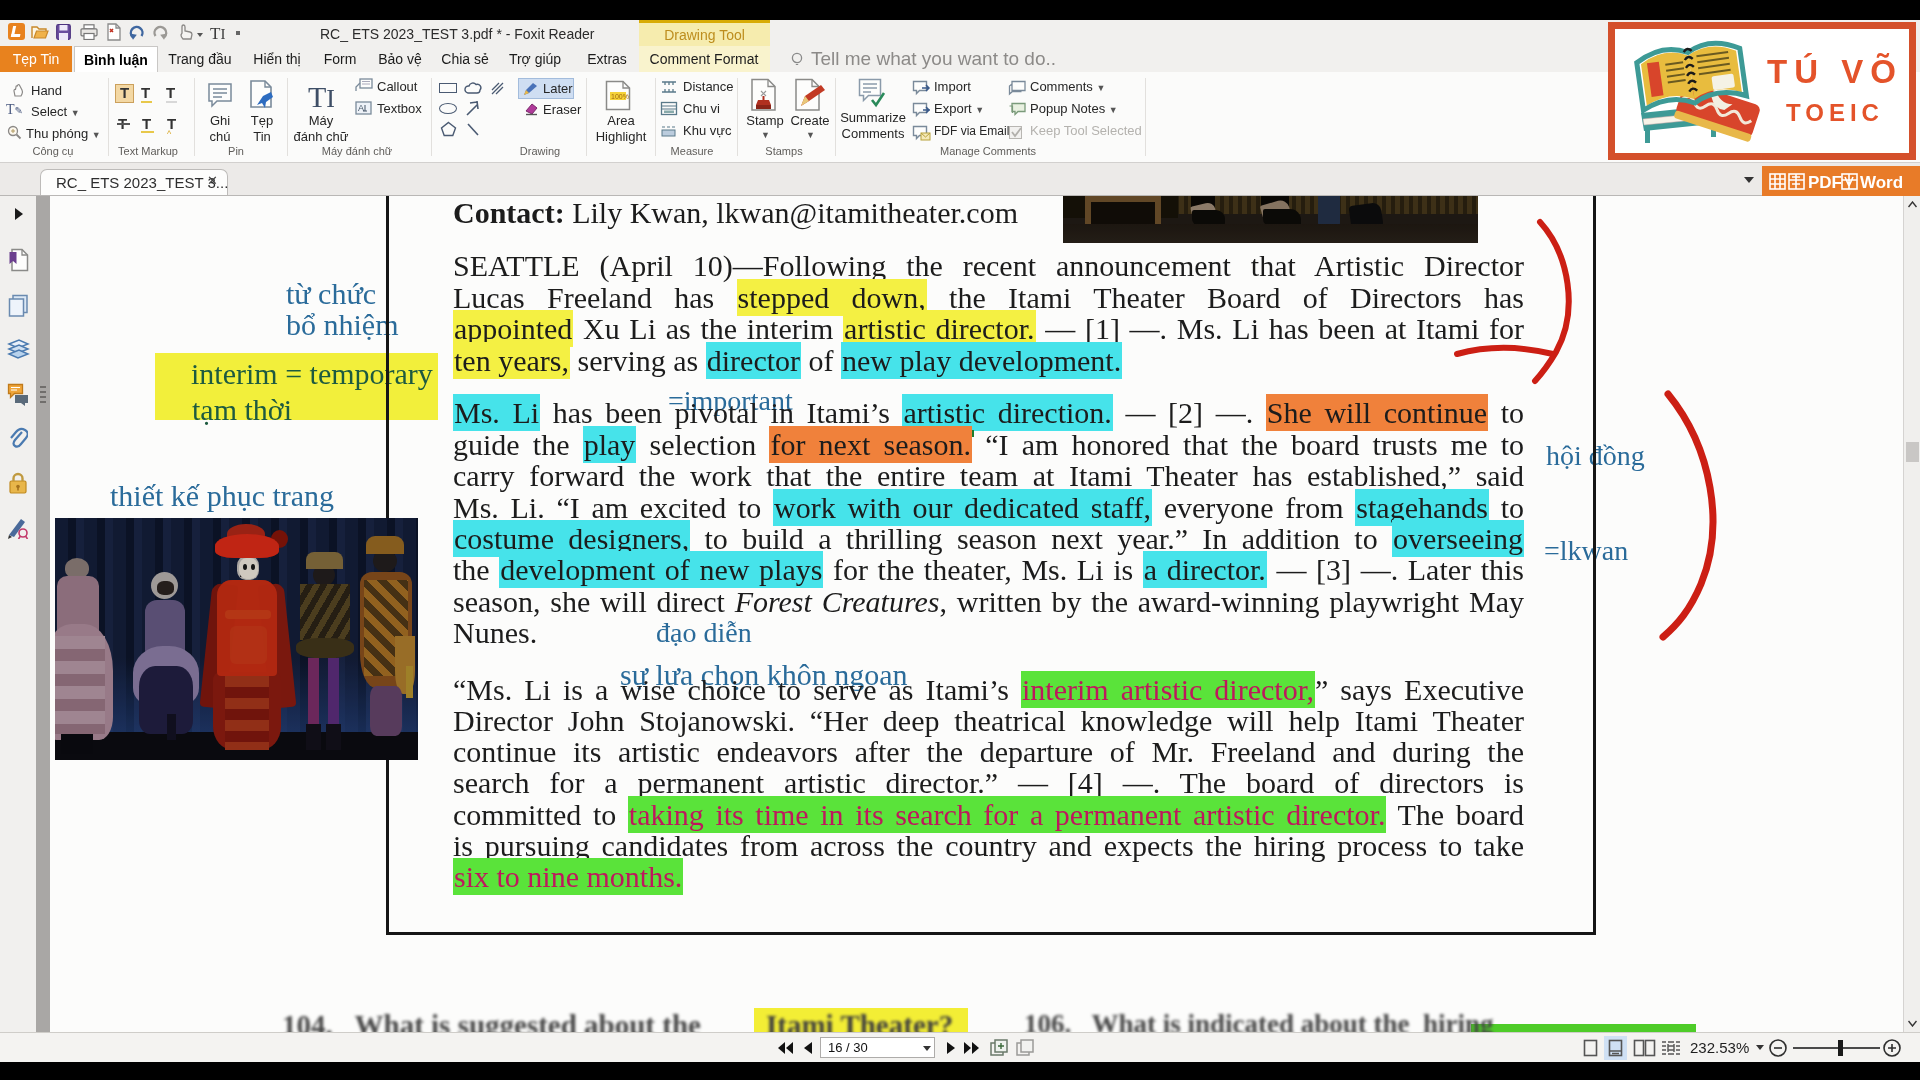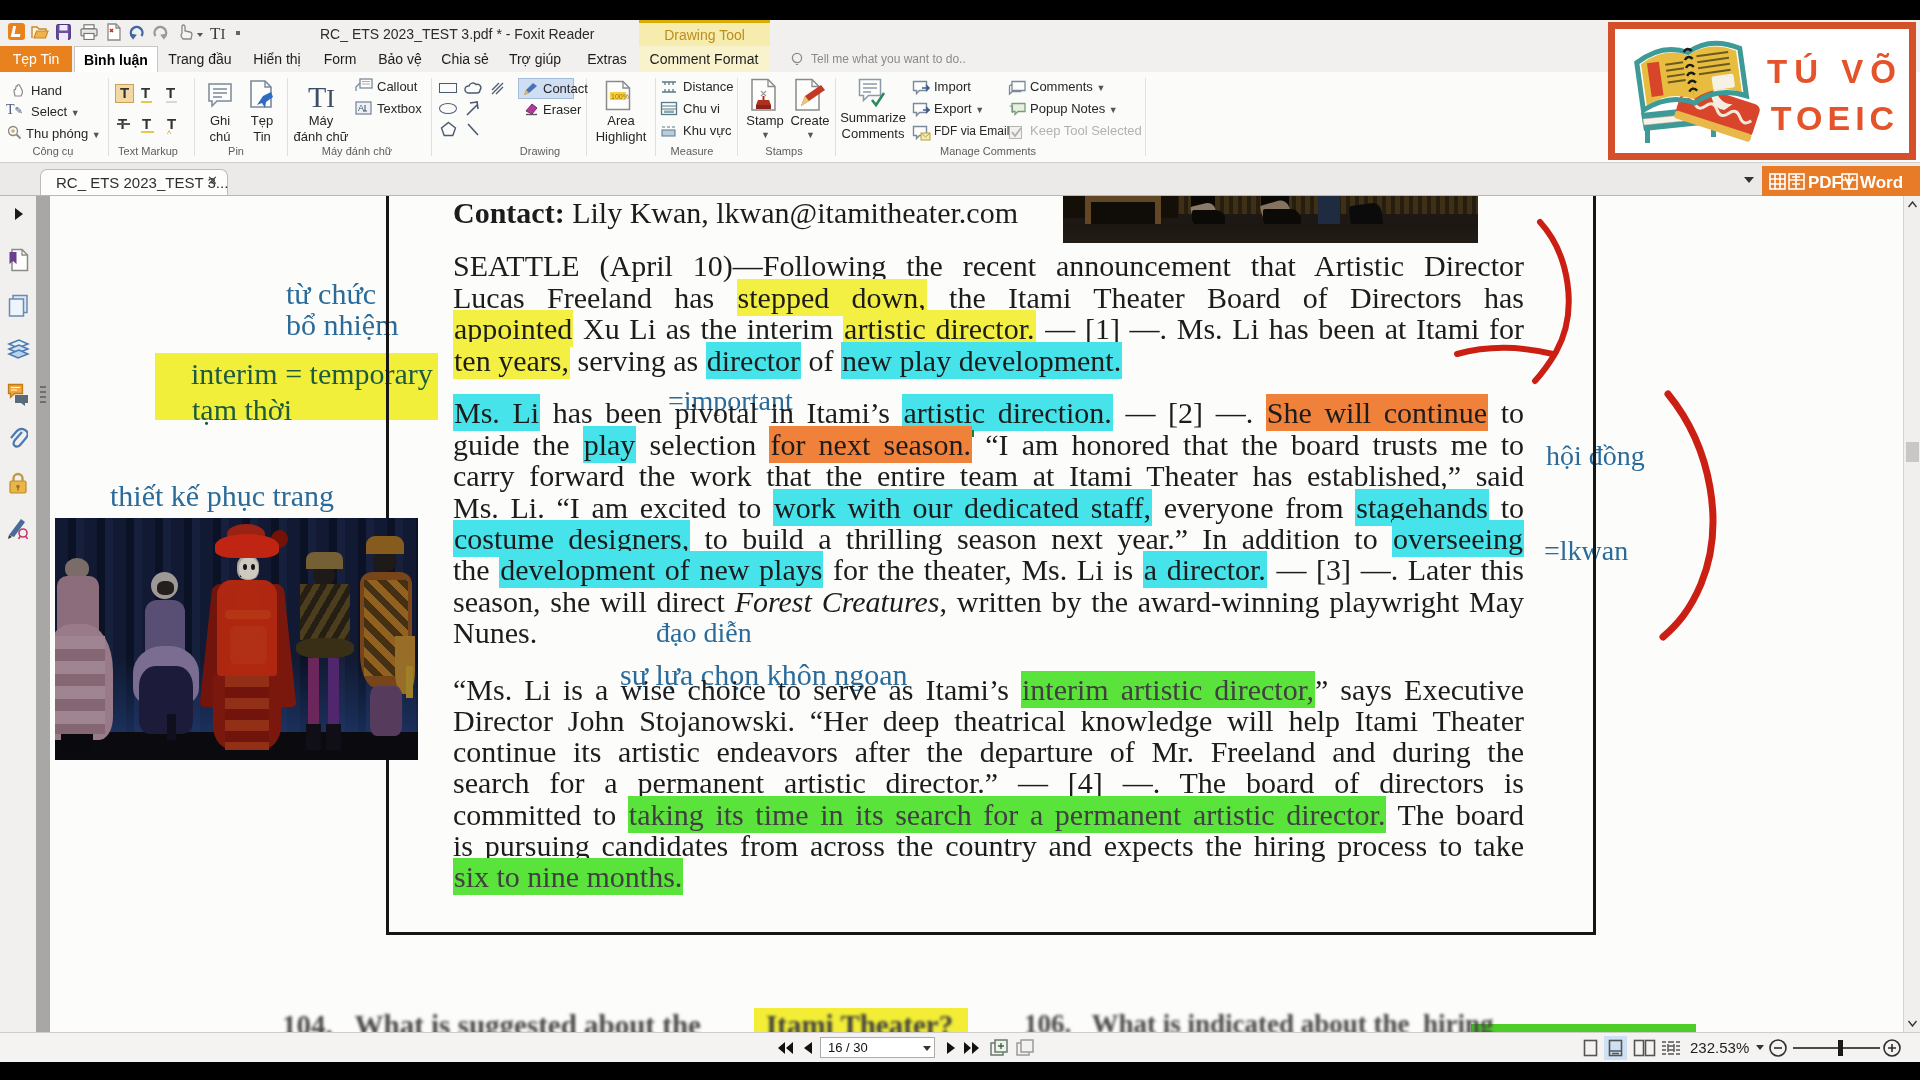--- a/index.html
+++ b/index.html
@@ -18,21 +18,21 @@
 #main{top:196px;left:0;width:1920px;height:836px;background:#fbfbfa}
 #statusbar{top:1032px;left:0;width:1920px;height:30px;background:#f4f3f1;border-top:1px solid #cfcdc9}
 #bblack{top:1062px;left:0;width:1920px;height:18px;background:#000}
 .serif{font-family:"Liberation Serif",serif}
 .tl{position:absolute;left:453px;width:1071px;font-family:"Liberation Serif",serif;font-size:30px;line-height:31px;color:#1c1c1c;white-space:nowrap}
 .tj{position:absolute;left:453px;width:1071px;font-family:"Liberation Serif",serif;font-size:30px;line-height:31px;color:#1c1c1c;text-align:justify;text-align-last:justify;white-space:nowrap}
 .tj span,.tl span{padding:2px 1px}
 .hy{background:#f4f043}
 .hc{background:#46e3ea}
 .ho{background:#f0813b}
-.hg{background:#5ae33a;color:#404040}
+.hg{background:#5ae33a;color:#be185d}
 .ann{position:absolute;font-family:"Liberation Serif",serif;color:#2a6b9a;white-space:nowrap}
 .vline{position:absolute;width:3px;background:#161616;z-index:2}
 </style>
 </head>
 <body>
 <div id="s">
 
 <div class="abs" style="top:0;left:0;width:1920px;height:20px;background:#000"></div>
 
 <div class="abs" id="qat">
@@ -86,21 +86,21 @@
   <div class="tab" style="left:320px;width:40px">Form</div>
   <div class="tab" style="left:374px;width:52px">Bảo vệ</div>
   <div class="tab" style="left:440px;width:50px">Chia sẻ</div>
   <div class="tab" style="left:506px;width:58px">Trợ giúp</div>
   <div class="tab" style="left:582px;width:50px">Extras</div>
   <div class="tab" style="left:648px;width:112px">Comment Format</div>
   <svg class="abs" style="left:790px;top:6px" width="14" height="16" viewBox="0 0 14 16">
     <circle cx="7" cy="6" r="4.6" fill="none" stroke="#8a8a8a" stroke-width="1.3"></circle>
     <path d="M5.5 10.5 L8.5 10.5 M5.8 12.5 L8.2 12.5" stroke="#8a8a8a" stroke-width="1.2"></path>
   </svg>
-  <div class="abs" style="left:811px;top:0;height:26px;line-height:26px;font-size:12px;color:#8c8a88">Tell me what you want to do..</div>
+  <div class="abs" style="left:811px;top:0;height:26px;line-height:26px;font-size:19px;color:#8c8a88">Tell me what you want to do..</div>
 </div>
 
 <div class="abs" id="ribbon">
   <div class="gsep" style="left:108px"></div>
       <div class="gsep" style="left:194px"></div>
   <div class="gsep" style="left:287px"></div>
       <div class="gsep" style="left:431px"></div>
   <div class="gsep" style="left:586px"></div>
       <div class="gsep" style="left:655px"></div>
   <div class="gsep" style="left:737px"></div>
@@ -187,21 +187,21 @@
       </svg>
   <svg class="abs" style="left:466px;top:50px" width="14" height="15" viewBox="0 0 14 15">
         <path d="M2 2 L12 13" stroke="#4a5a72" stroke-width="1.6"></path>
       </svg>
 
   <div class="abs" style="left:518px;top:6px;width:56px;height:21px;background:#cfdef2;border:1px solid #a3bcdc"></div>
   <svg class="abs" style="left:523px;top:10px" width="15" height="14" viewBox="0 0 15 14">
         <path d="M1 13 L3 8 L10 1 L14 4 L6 11 Z" fill="#4a72b8"></path>
         <path d="M1 13 L3 8 L6 11 Z" fill="#e8b84a"></path>
       </svg>
-  <div class="btxt" style="left:543px;top:9px">Contact</div>
+  <div class="btxt" style="left:543px;top:9px">Later</div>
   <svg class="abs" style="left:524px;top:30px" width="15" height="14" viewBox="0 0 15 14">
         <path d="M2 9 L8 2 L13 6 L8 12 Z" fill="#b03a9a" stroke="#7a2a6a" stroke-width="1"></path>
         <path d="M2 12.5 h11" stroke="#555" stroke-width="1.4"></path>
       </svg>
   <div class="btxt" style="left:543px;top:30px">Eraser</div>
 
   <svg class="abs" style="left:605px;top:8px" width="26" height="31" viewBox="0 0 26 31">
         <path d="M1.5 1.5 L18 1.5 L24.5 8 L24.5 29.5 L1.5 29.5 Z" fill="#fdfdfc" stroke="#8a8a88" stroke-width="1.5"></path>
         <path d="M18 1.5 L18 8 L24.5 8" fill="none" stroke="#8a8a88" stroke-width="1.3"></path>
         <rect x="5" y="12" width="16" height="8" fill="#f5d23a"></rect>
@@ -300,21 +300,21 @@
       <path d="M20 22 Q45 8 68 20 L68 64 Q45 52 20 64 Z" fill="#e8bc3e"></path>
       <path d="M68 20 Q91 8 116 22 L116 64 Q91 52 68 64 Z" fill="#e8bc3e"></path>
       <path d="M16 20 Q44 4 68 17 Q92 4 120 20 L120 68 Q92 55 68 68 Q44 55 16 68 Z" fill="none" stroke="#3d9a96" stroke-width="5"></path>
       <rect x="26" y="22" width="12" height="34" fill="#d8452b"></rect>
       <path d="M44 26 h18 M44 32 h18 M44 38 h18 M44 44 h18 M76 22 h32 M76 28 h32 M76 34 h32 M76 40 h32" stroke="#6a5a20" stroke-width="2"></path>
       <rect x="88" y="44" width="22" height="14" rx="2" fill="#f5f2e5"></rect>
       <path d="M64 16 q4 -5 8 0 M64 24 q4 -5 8 0 M64 32 q4 -5 8 0 M64 40 q4 -5 8 0 M64 48 q4 -5 8 0 M64 56 q4 -5 8 0" fill="none" stroke="#1a1a1a" stroke-width="2.4"></path>
     </g>
   </svg>
   <div class="abs" style="left:144px;top:24px;width:152px;text-align:center;font-weight:bold;font-size:33px;color:#e4532a;letter-spacing:7px">TÚ VÕ</div>
-  <div class="abs" style="left:144px;top:70px;width:152px;text-align:center;font-weight:bold;font-size:34px;color:#e4532a;letter-spacing:5px">TOEIC</div>
+  <div class="abs" style="left:144px;top:70px;width:152px;text-align:center;font-weight:bold;font-size:24px;color:#e4532a;letter-spacing:5px">TOEIC</div>
 </div>
 
 <div class="abs" id="tabbar">
   <div class="abs" style="left:40px;top:6px;width:188px;height:26px;background:#fdfdfc;border:1px solid #bdbbb9;border-bottom:none;border-radius:7px 7px 0 0"></div>
   <div class="abs" style="left:56px;top:11px;font-size:15px;color:#2e2e2e">RC_ ETS 2023_TEST 3...</div>
   <div class="abs" style="left:207px;top:10px;font-size:13px;color:#444">✕</div>
   <div class="abs" style="left:1744px;top:14px;width:0;height:0;border-left:5px solid transparent;border-right:5px solid transparent;border-top:6px solid #333"></div>
 </div>
 
 <div class="abs" style="left:1762px;top:166px;width:158px;height:31px;background:#e87b28">

